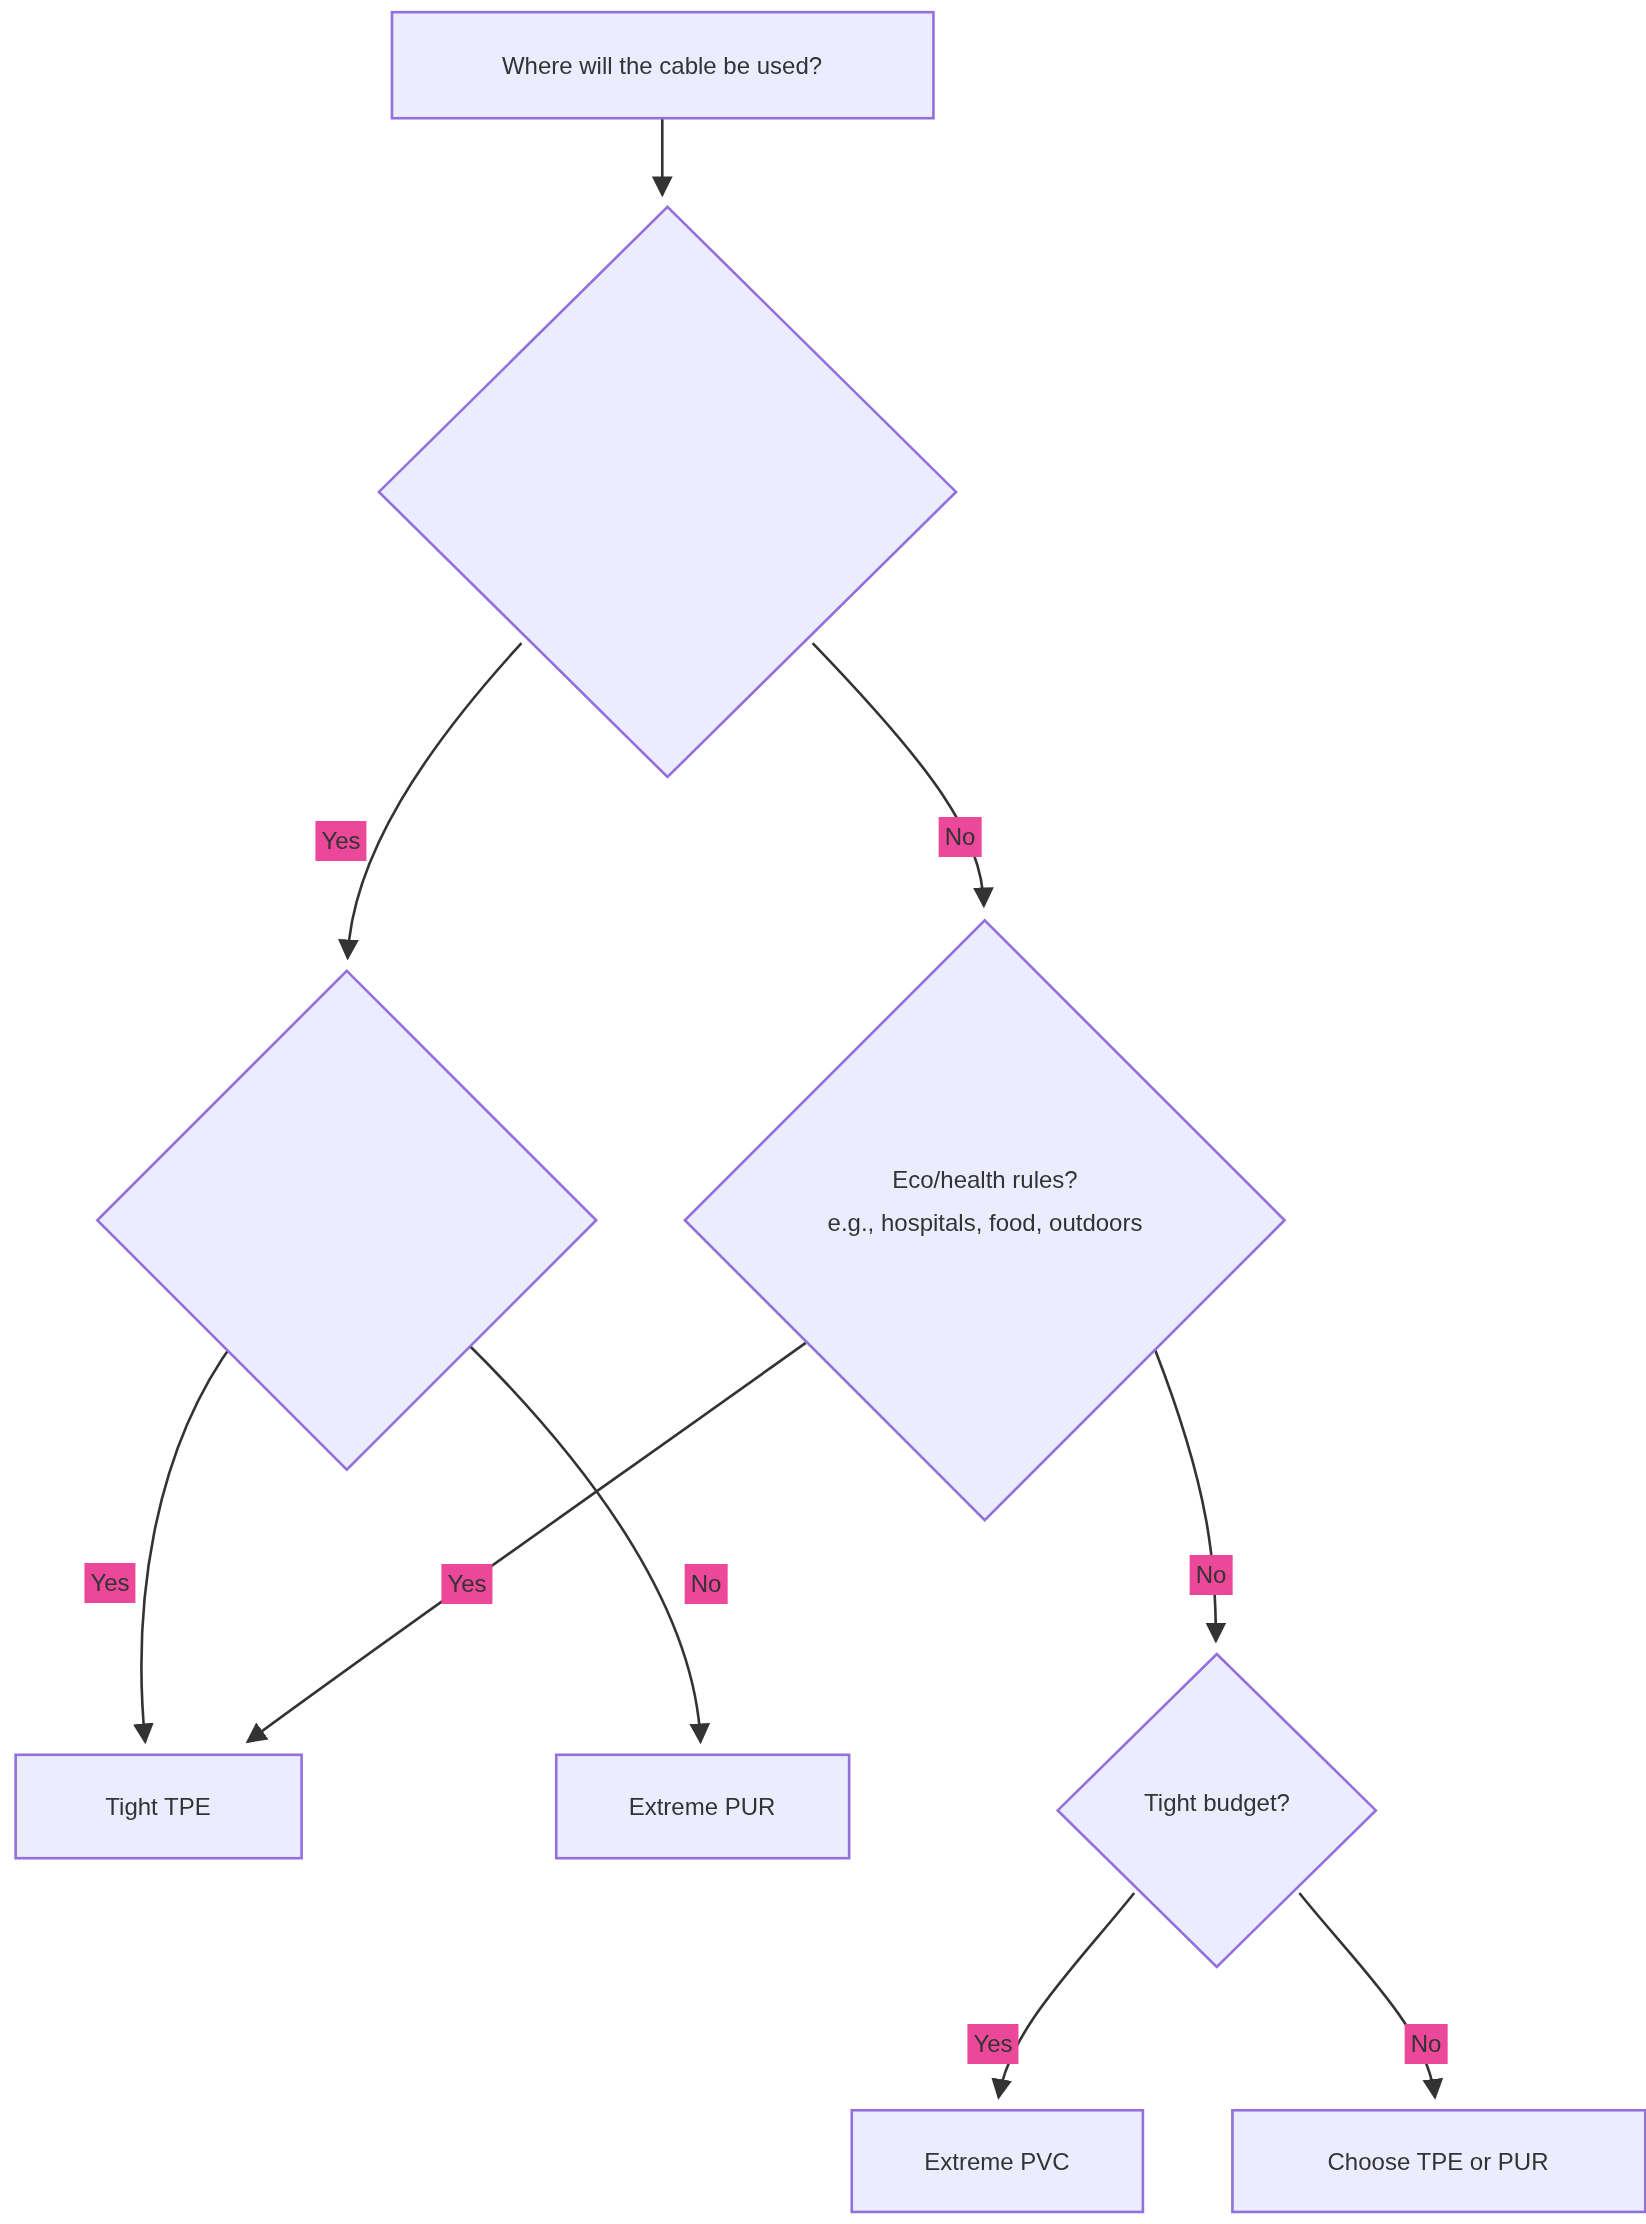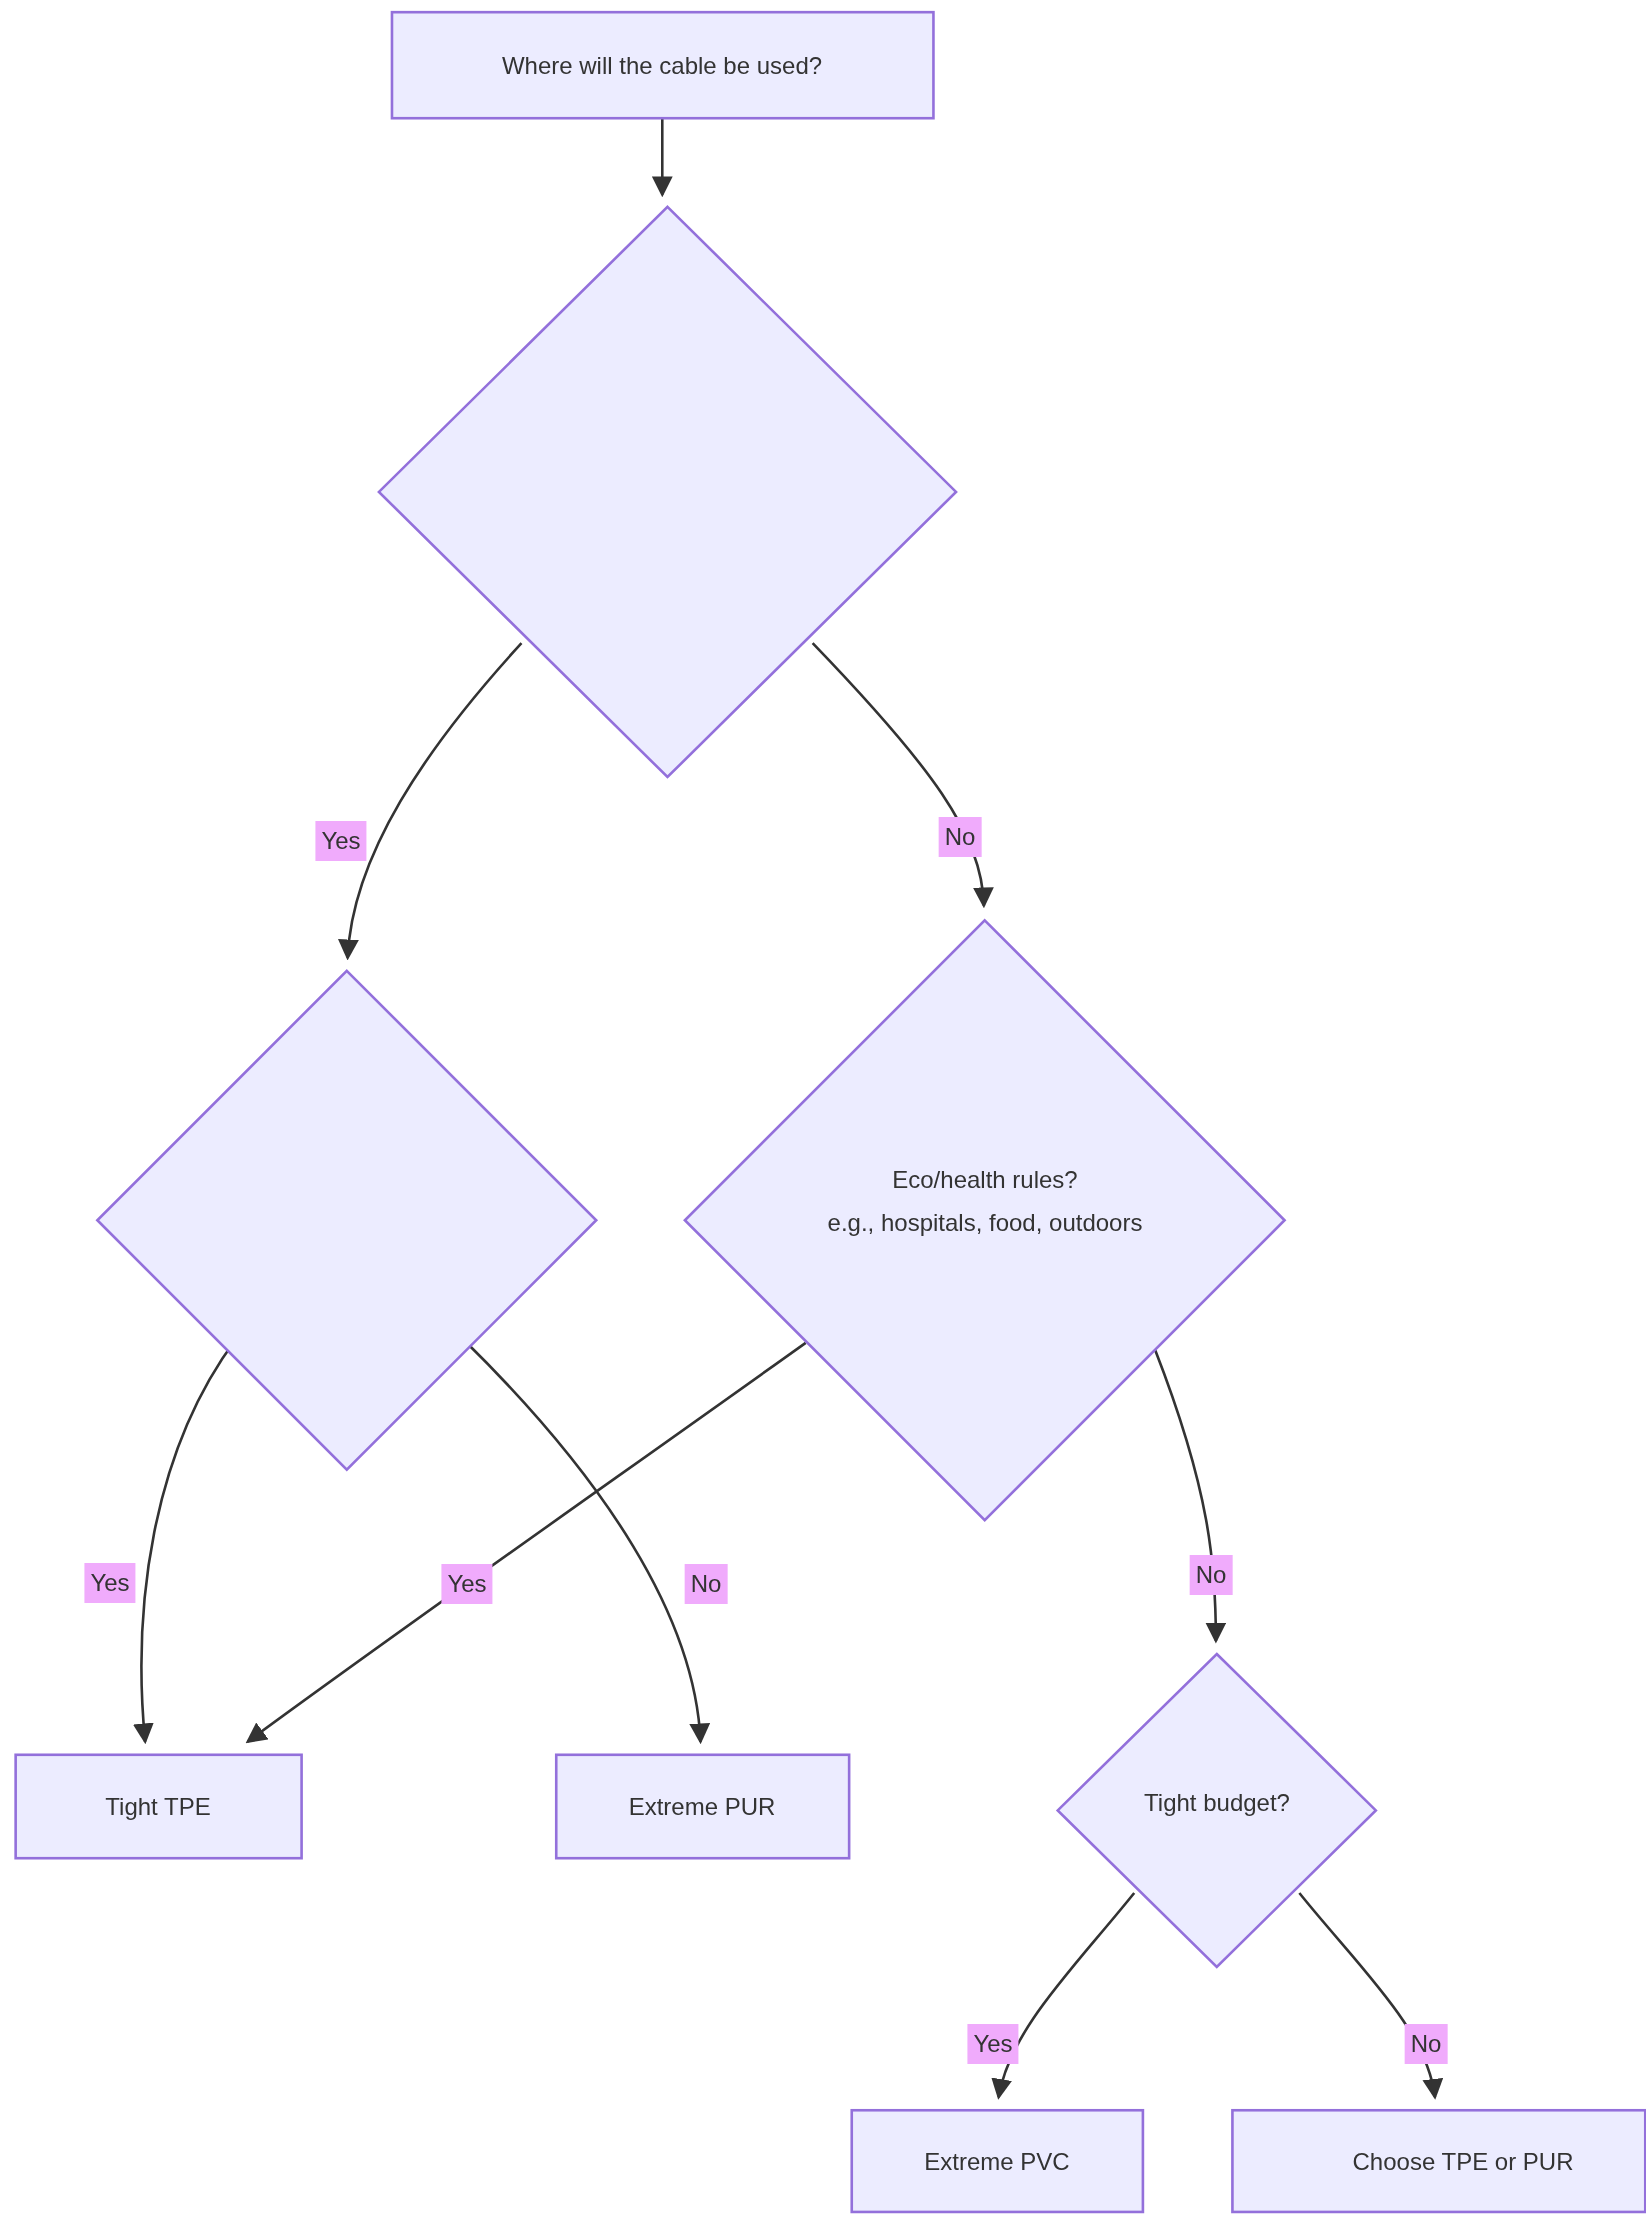--- a/index.html
+++ b/index.html
@@ -22,21 +22,21 @@
     transform: translate(-50%, -50%);
     text-align: center;
     font-size: 24px;
     line-height: 43px;
     white-space: nowrap;
     color: #333333;
   }
   .edge-label {
     position: absolute;
     transform: translate(-50%, -50%);
-    background: #f0abfc;
+    background: #ec4899;
     font-size: 24px;
     line-height: 40px;
     padding: 0 6px;
     white-space: nowrap;
     color: #333333;
   }
 </style>
 </head>
 <body>
 
@@ -80,21 +80,21 @@
   </div>
 
   <div class="node-label" style="left:1217px; top:1802px;">Tight budget?</div>
 
   <div class="node-label" style="left:158px; top:1806px;">Tight TPE</div>
 
   <div class="node-label" style="left:702px; top:1806px;">Extreme PUR</div>
 
   <div class="node-label" style="left:997px; top:2161px;">Extreme PVC</div>
 
-  <div class="node-label" style="left:1438px; top:2161px;margin-left:25px;">Choose TPE or PUR</div>
+  <div class="node-label" style="left:1438px; top:2161px;">Choose TPE or PUR</div>
 
   <div class="edge-label" style="left:341px; top:841px;">Yes</div>
 
   <div class="edge-label" style="left:960px; top:837px;">No</div>
 
   <div class="edge-label" style="left:110px; top:1583px;">Yes</div>
 
   <div class="edge-label" style="left:467px; top:1584px;">Yes</div>
 
   <div class="edge-label" style="left:706px; top:1584px;">No</div>

